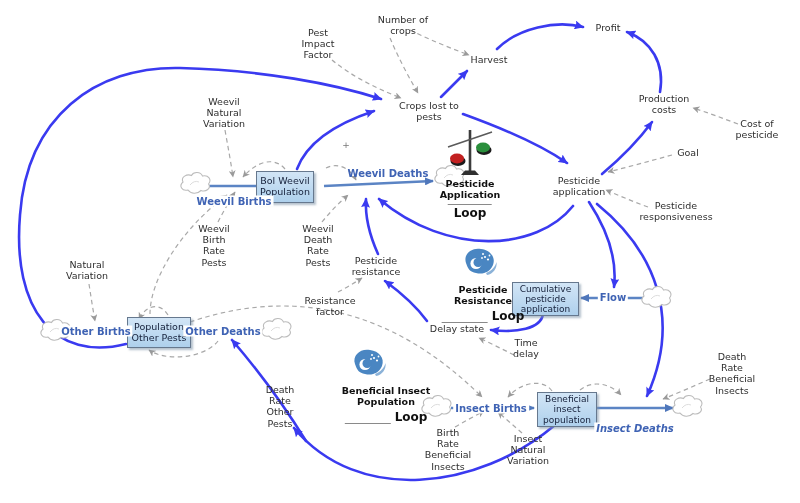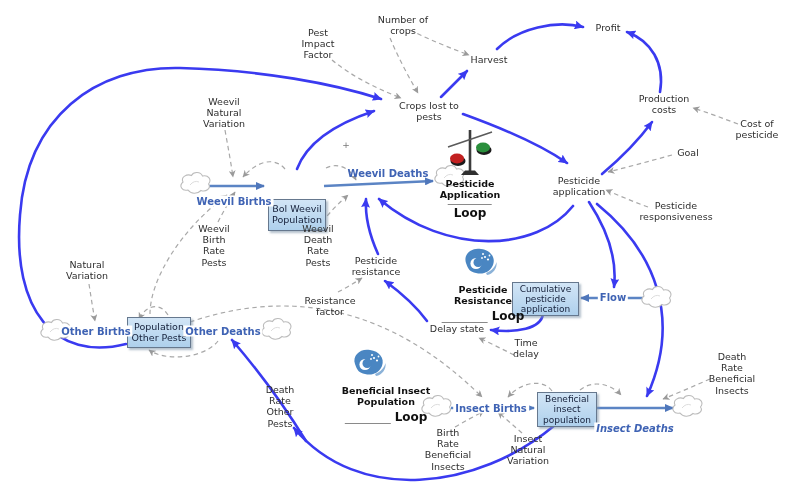--- a/index.html
+++ b/index.html
@@ -126,21 +126,21 @@
     <line x1="448" y1="147" x2="492" y2="132" stroke="#5a5a5a" stroke-width="1.6"></line>
     <ellipse cx="458" cy="161" rx="7.5" ry="5" fill="#1c1c1c"></ellipse>
     <ellipse cx="457" cy="158.5" rx="7" ry="5" fill="#c22020"></ellipse>
     <ellipse cx="484" cy="150" rx="7.5" ry="5" fill="#1c1c1c"></ellipse>
     <ellipse cx="483" cy="147.5" rx="7" ry="5" fill="#2a8f3c"></ellipse>
   </g>
   <use href="#splash" x="480" y="262"></use>
   <use href="#splash" x="369" y="363"></use>
 </svg>
 
-<div class="stock" style="left:268px;top:171px;width:56px;height:30px;font-size:9.5px;margin-top:28px;">Bol Weevil
+<div class="stock" style="left:256px;top:171px;width:56px;height:30px;font-size:9.5px;">Bol Weevil
 Population</div>
 <div class="stock" style="left:127px;top:317px;width:62px;height:29px;font-size:9.5px;">Population
 Other Pests</div>
 <div class="stock" style="left:512px;top:282px;width:65px;height:32px;">Cumulative
 pesticide
 application</div>
 <div class="stock" style="left:537px;top:392px;width:58px;height:33px;">Beneficial
 insect
 population</div>
 

